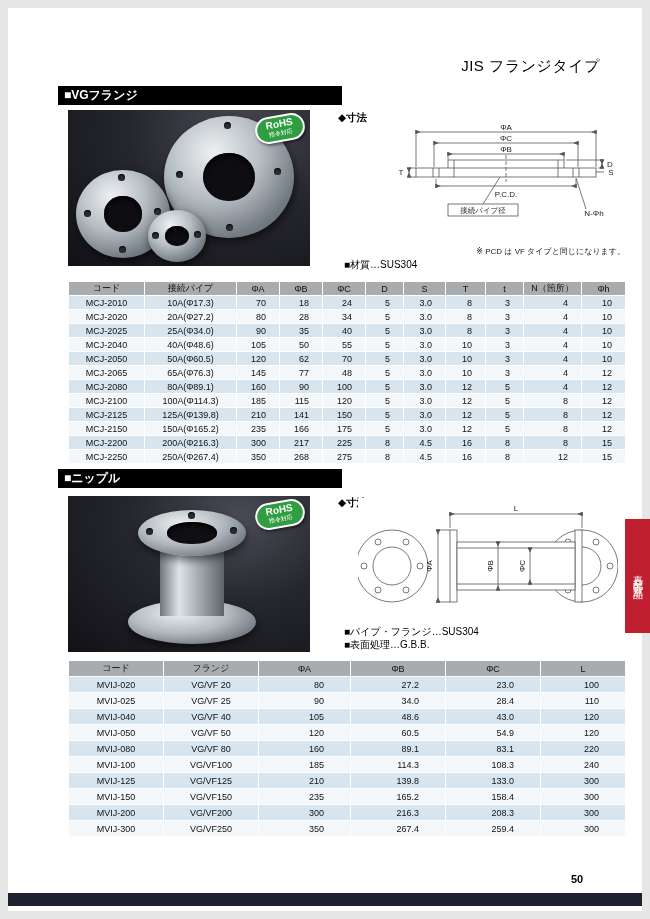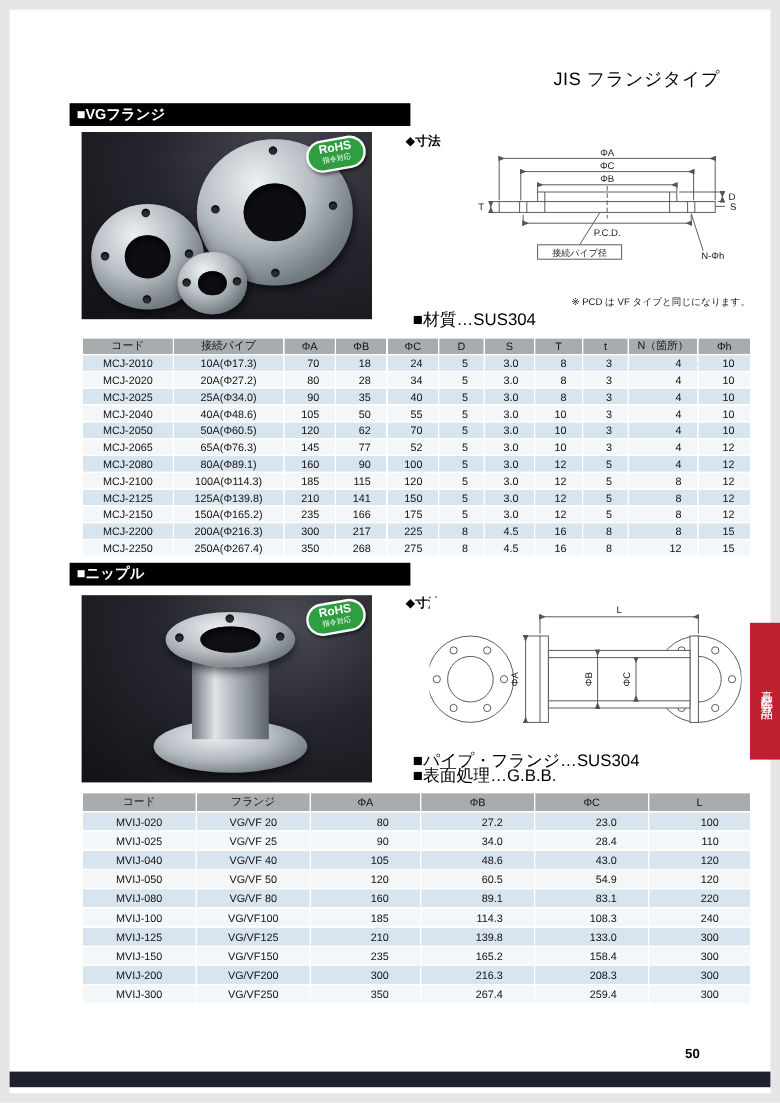--- a/index.html
+++ b/index.html
@@ -69,21 +69,21 @@
   .dim-label { font-size: 10.5px; font-weight: bold; color: #000; }
   #vg-dim-label { left: 338px; top: 111px; }
   #nipple-dim-label { left: 338px; top: 496px; }
   .draw-box { background: #fff; }
   #vg-drawing { left: 388px; top: 124px; width: 237px; height: 120px; }
   #nipple-drawing { left: 358px; top: 498px; width: 260px; height: 122px; }
   svg text { font-family: "Liberation Sans", sans-serif; }
 
   .note-sm { font-size: 8px; color: #222; }
   #pcd-note { left: 380px; top: 246px; width: 245px; text-align: right; }
-  .note { font-size: 14px; color: #000; }
+  .note { font-size: 10px; color: #000; }
   #vg-material { left: 344px; top: 258px; }
   #nipple-material-1 { left: 344px; top: 625px; }
   #nipple-material-2 { left: 344px; top: 638px; }
   .unit-note { width: 125px; text-align: right; font-size: 8.5px; color: #222; margin-top: 32px; }
   #vg-unit { left: 500px; top: 268px; }
   #nipple-unit { left: 500px; top: 647px; }
 
   
   table.spec-table { border-collapse: collapse; table-layout: fixed; width: 557px; font-size: 9px; }
   .spec-table th, .spec-table td { border: 1px solid #fff; overflow: hidden; white-space: nowrap; }
@@ -305,21 +305,21 @@
         <td>10</td>
         <td>3</td>
         <td>4</td>
         <td>10</td>
       </tr>
       <tr>
         <td>MCJ-2065</td>
         <td>65A(Φ76.3)</td>
         <td>145</td>
         <td>77</td>
-        <td>52</td>
+        <td>48</td>
         <td>5</td>
         <td>3.0</td>
         <td>10</td>
         <td>3</td>
         <td>4</td>
         <td>12</td>
       </tr>
       <tr>
         <td>MCJ-2080</td>
         <td>80A(Φ89.1)</td>

